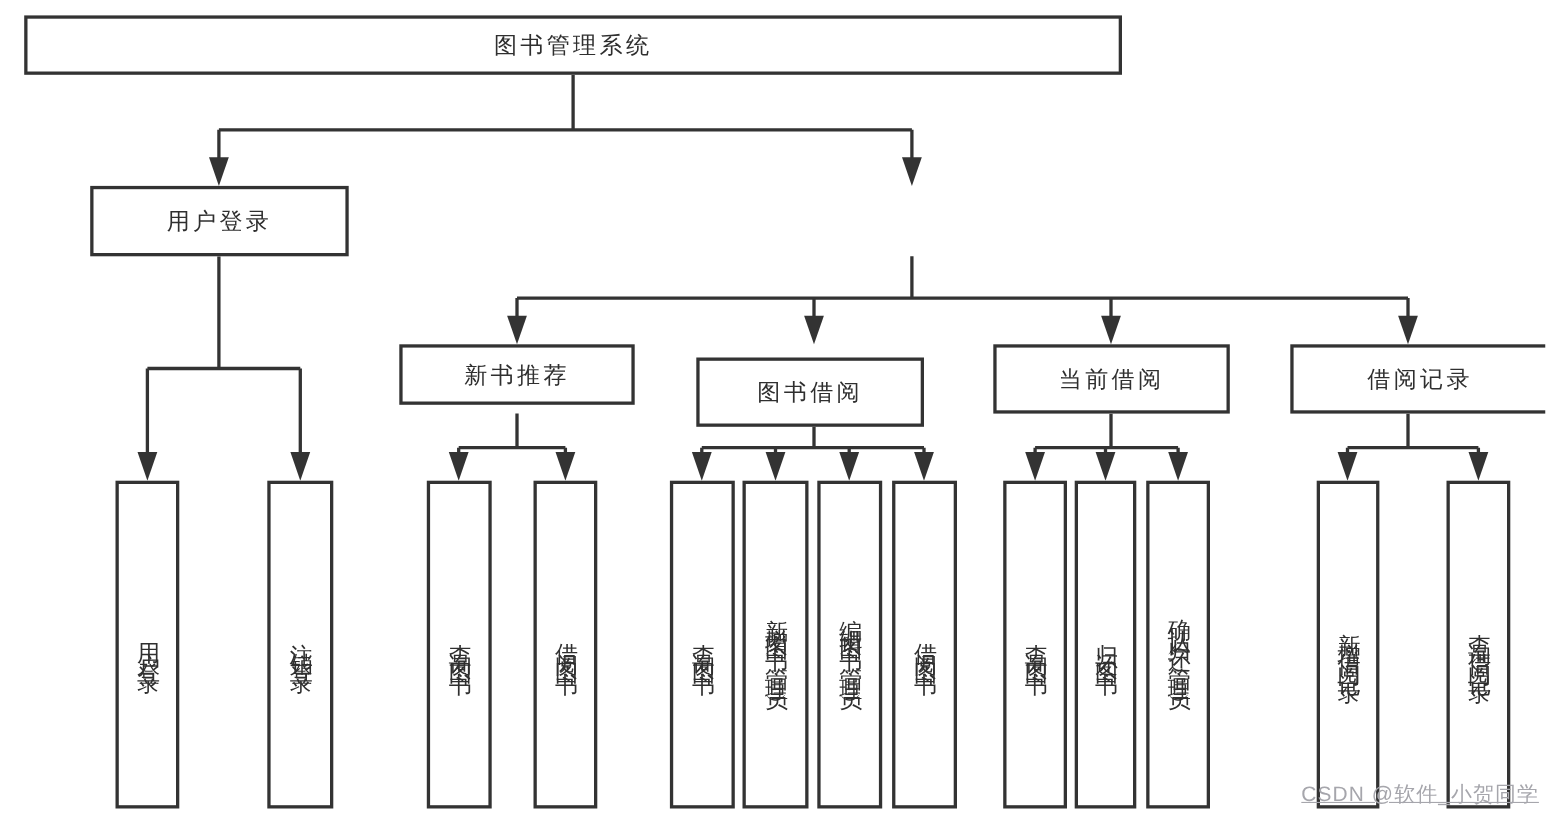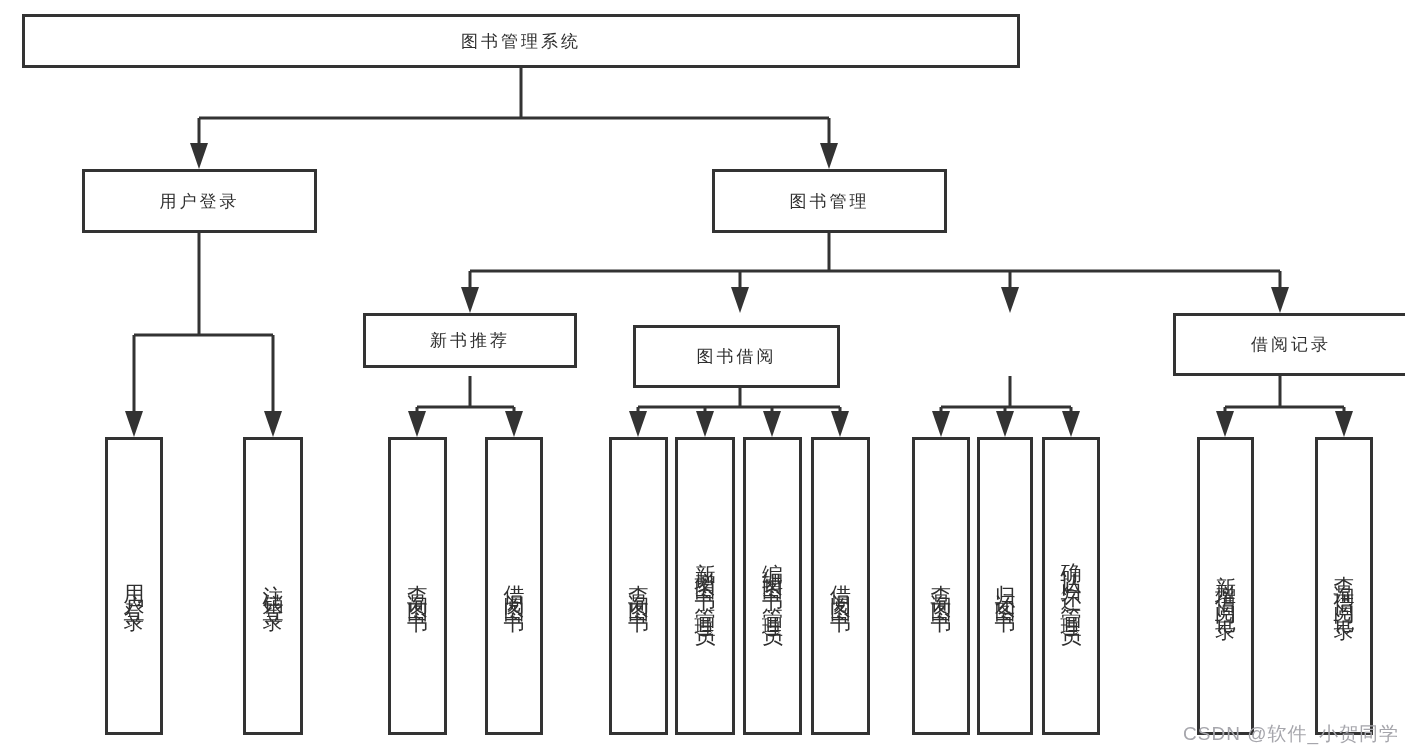--- a/index.html
+++ b/index.html
@@ -20,46 +20,47 @@
   .box {
     position: absolute;
     box-sizing: border-box;
     background: #ffffff;
     border: 3px solid #333333;
     display: flex;
     align-items: center;
     justify-content: center;
   }
   .hbox .label {
-    font-size: 17px;
+    font-size: 21px;
     letter-spacing: 3px;
     color: #2f2f2f;
     white-space: nowrap;
   }
   .vbox {
     top: 437px;
     height: 298px;
   }
   .vbox .vlabel {
     writing-mode: vertical-rl;
     text-orientation: mixed;
     font-size: 21px;
     letter-spacing: 9px;
     white-space: nowrap;
     color: #2f2f2f;
   }
   .watermark {
     position: absolute;
     right: 6px;
-    bottom: 0;
+    bottom: 12px;
     font-size: 19px;
     color: #a6a6ac;
     letter-spacing: 1px;
     white-space: nowrap;
     z-index: 5;
+    text-decoration: underline;
   }
 </style>
 </head>
 <body>
 
 <div class="canvas">
 
   <svg class="connectors" viewBox="0 0 1405 747" xmlns="http://www.w3.org/2000/svg">
     <g stroke="#333333" stroke-width="3" fill="none">
       <path d="M521 68 V118 M199 118 H829 M199 118 V152 M829 118 V152"></path>
@@ -93,29 +94,29 @@
     </g>
   </svg>
 
   <div class="box hbox" style="left:22px;top:14px;width:998px;height:54px">
     <span class="label">图书管理系统</span>
   </div>
 
   <div class="box hbox" style="left:82px;top:169px;width:235px;height:64px">
     <span class="label">用户登录</span>
   </div>
-  <div class="box hbox" style="left:712px;top:169px;width:235px;height:64px">
-    <span class="label">图书管理</span>
-  </div>
 
   <div class="box hbox" style="left:363px;top:313px;width:214px;height:55px">
     <span class="label">新书推荐</span>
   </div>
   <div class="box hbox" style="left:633px;top:325px;width:207px;height:63px">
     <span class="label">图书借阅</span>
+  </div>
+  <div class="box hbox" style="left:903px;top:313px;width:215px;height:63px">
+    <span class="label">当前借阅</span>
   </div>
   <div class="box hbox" style="left:1173px;top:313px;width:236px;height:63px">
     <span class="label">借阅记录</span>
   </div>
 
   <div class="box vbox" style="left:105px;width:58px">
     <span class="vlabel">用户登录</span>
   </div>
   <div class="box vbox" style="left:243px;width:60px">
     <span class="vlabel">注销登录</span>

